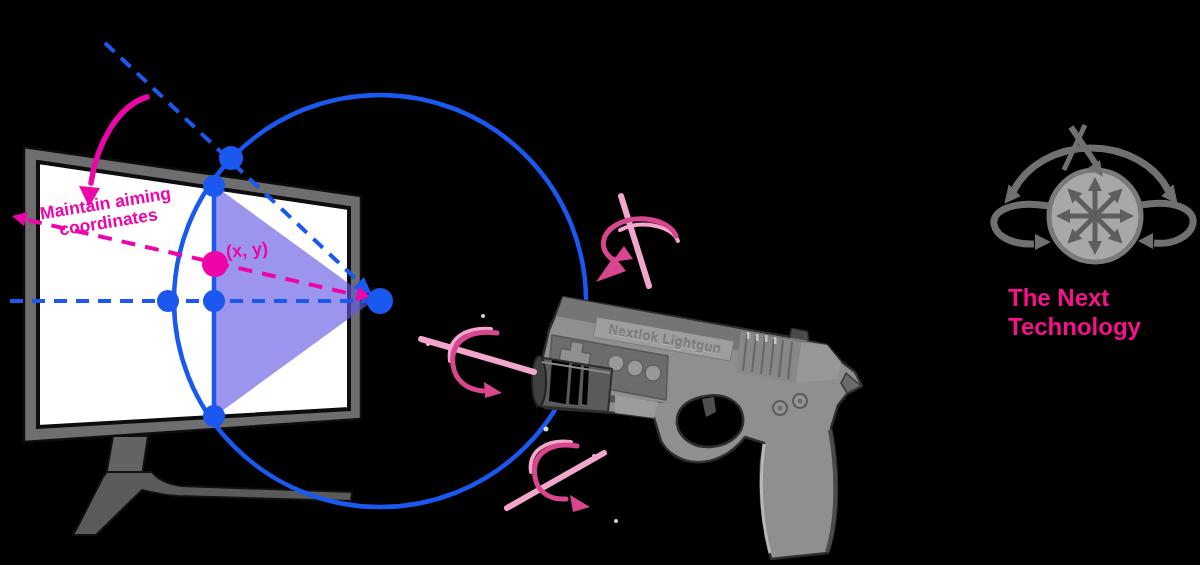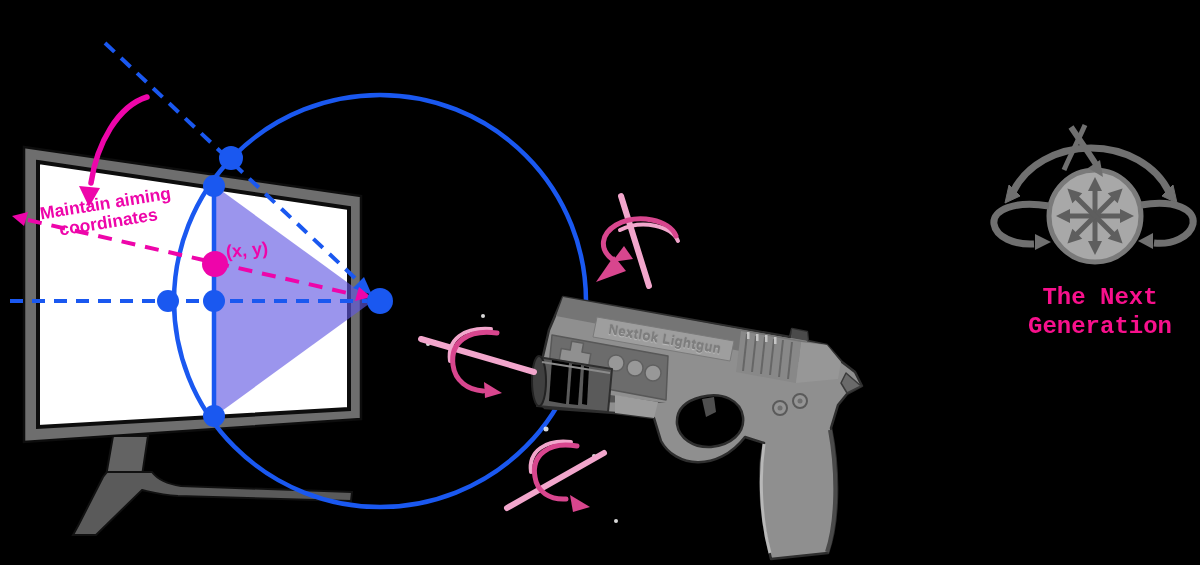--- a/index.html
+++ b/index.html
@@ -19,22 +19,22 @@
     left:226px;top:240px;color:var(--magenta);font-size:18px;
     transform:rotate(-5deg);
   }
   .brand-label{
     left:599px;top:316px;width:138px;height:24px;line-height:24px;
     text-align:center;font-size:13px;letter-spacing:.5px;
     color:#7d7d7d;transform:rotate(10deg);transform-origin:0 0;
     text-shadow:0 1px 1px rgba(255,255,255,.35), 0 -1px 1px rgba(0,0,0,.25);
   }
   .tagline{
-    position:absolute;left:1008px;top:283px;width:184px;text-align:center;
-    color:var(--pink);font-weight:bold;font-size:24px;line-height:29px;font-family:Liberation Mono, monospace;
+    position:absolute;left:1008px;top:283px;width:184px;text-align:left;
+    color:var(--pink);font-weight:bold;font-size:24px;line-height:29px;
   }
   
   .blue-stroke{stroke:var(--blue);}
   .blue-fill{fill:var(--blue);}
   .magenta-stroke{stroke:var(--magenta);}
   .magenta-fill{fill:var(--magenta);}
   .purple-fill{fill:var(--purple-fill);fill-opacity:.63;}
   .lpink-stroke{stroke:var(--light-pink);}
   .dpink-stroke{stroke:var(--rotation-pink);}
   .dpink-fill{fill:var(--rotation-pink);}
@@ -231,16 +231,16 @@
   <div>Maintain aiming</div>
   <div>coordinates</div>
 </div>
 
 <div class="label xy-label">(x, y)</div>
 
 <div class="label brand-label">Nextlok Lightgun</div>
 
 <div class="tagline">
   <div>The Next</div>
-  <div>Generation</div>
+  <div>Technology</div>
 </div>
 
 </div>
 
 </body></html>

